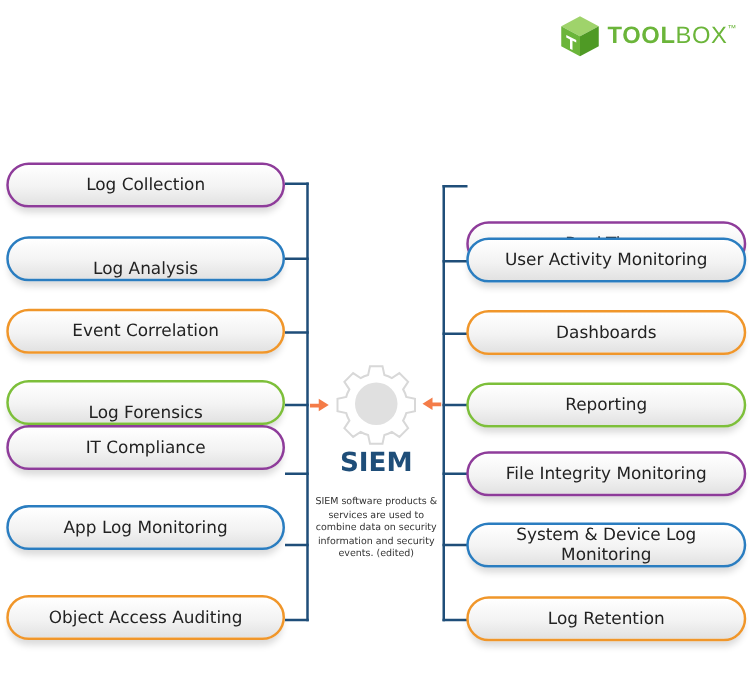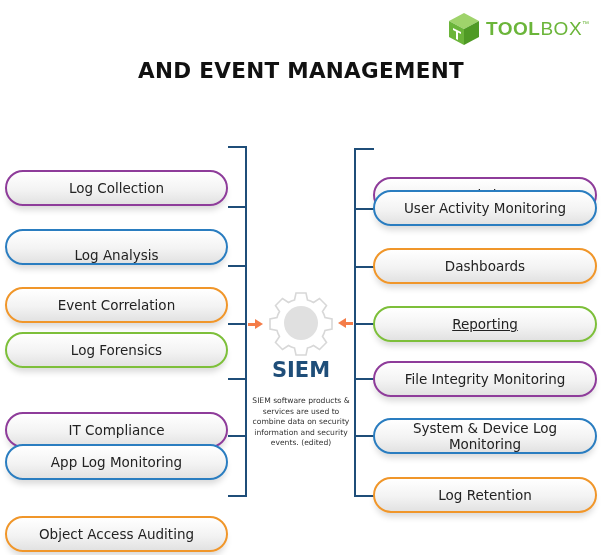--- a/index.html
+++ b/index.html
@@ -16,21 +16,21 @@
     font-family: "DejaVu Sans", sans-serif; font-weight: bold; font-size: 21.5px; line-height: 29px; color: #111; letter-spacing: 0.3px;
   }
   .pill {
     position: absolute; height: 32px; border-radius: 18px; border: 2.5px solid #888;
     background: linear-gradient(180deg, #ffffff 0%, #f3f3f3 55%, #e2e2e2 100%);
     box-shadow: 0 6px 6px -2px rgba(0,0,0,0.15);
     display: flex; align-items: center; justify-content: center; text-align: center;
     font-family: "DejaVu Sans", sans-serif; font-size: 13.5px; color: #222; line-height: 16px;
     box-sizing: content-box;
   }
-  .pill.left { left: 5px; width: 219px; margin-top: 40px; }
+  .pill.left { left: 5px; width: 219px; }
   .pill.right { left: 373px; width: 220px; }
   .purple { border-color: #8e3c9a; }
   .blue { border-color: #2a7dc0; }
   .orange { border-color: #f0962a; }
   .green { border-color: #7dbf3a; }
   .vline { position: absolute; width: 2px; background: #1f4e79; }
   .hline { position: absolute; height: 2px; background: #1f4e79; }
   .arrow { position: absolute; width: 0; height: 0; border-top: 5px solid transparent; border-bottom: 5px solid transparent; }
   .arrow.r { border-left: 8px solid #f47c48; }
   .arrow.l { border-right: 8px solid #f47c48; }
@@ -48,21 +48,20 @@
     <polygon points="1,9 16,17 16,33 1,25" fill="#6bb53a"></polygon>
     <polygon points="31,9 16,17 16,33 31,25" fill="#4f9a25"></polygon>
     <path d="M5 16 L13 20 L13 22 L10 20.5 L10 28 L8 27 L8 19.5 L5 18 Z" fill="#ffffff"></path>
   </svg>
   <div class="logo-text">
     <span>TOOL</span><span class="light">BOX</span><sup>™</sup>
   </div>
 </div>
 
 <div class="title">
-  <div>AND EVENT MANAGEMENT</div>
 </div>
 
 <div class="vline" style="left:245px; top:146px; height:351px;"></div>
 <div class="hline" style="left:228px; top:146px; width:19px;"></div>
 <div class="hline" style="left:228px; top:206px; width:19px;"></div>
 <div class="hline" style="left:228px; top:265px; width:19px;"></div>
 <div class="hline" style="left:228px; top:323px; width:19px;"></div>
 <div class="hline" style="left:228px; top:378px; width:19px;"></div>
 <div class="hline" style="left:228px; top:435px; width:19px;"></div>
 <div class="hline" style="left:228px; top:495px; width:19px;"></div>
@@ -93,43 +92,43 @@
 
 <div class="pill left purple" style="top:130px;">
     <span>Log Collection</span>
   </div>
 <div class="pill left blue" style="top:189px;align-items:flex-end;">
     <span>Log Analysis</span>
   </div>
 <div class="pill left orange" style="top:247px;">
     <span>Event Correlation</span>
   </div>
-<div class="pill left green" style="top:292px;">
+<div class="pill left green" style="top:304px;align-items:flex-end;">
     <span>Log Forensics</span>
   </div>
-<div class="pill left purple" style="top:372px;">
+<div class="pill left purple" style="top:340px;">
     <span>IT Compliance</span>
   </div>
 <div class="pill left blue" style="top:404px;text-align:center;">
     <span>App Log Monitoring</span>
   </div>
 <div class="pill left orange" style="top:476px;">
     <span>Object Access Auditing</span>
   </div>
 
 <div class="pill right purple" style="top:132px;margin-top:45px;">
     <span>Real-Time</span>
   </div>
 <div class="pill right blue" style="top:190px;">
     <span>User Activity Monitoring</span>
   </div>
 <div class="pill right orange" style="top:248px;">
     <span>Dashboards</span>
   </div>
-<div class="pill right green" style="top:306px;text-decoration:underline;">
+<div class="pill right green" style="top:306px;">
     <span>Reporting</span>
   </div>
 <div class="pill right purple" style="top:361px;">
     <span>File Integrity Monitoring</span>
   </div>
 <div class="pill right blue" style="top:418px;">
     <span style="padding:0 30px;">System &amp; Device Log Monitoring</span>
   </div>
 <div class="pill right orange" style="top:477px;">
     <span>Log Retention</span>

